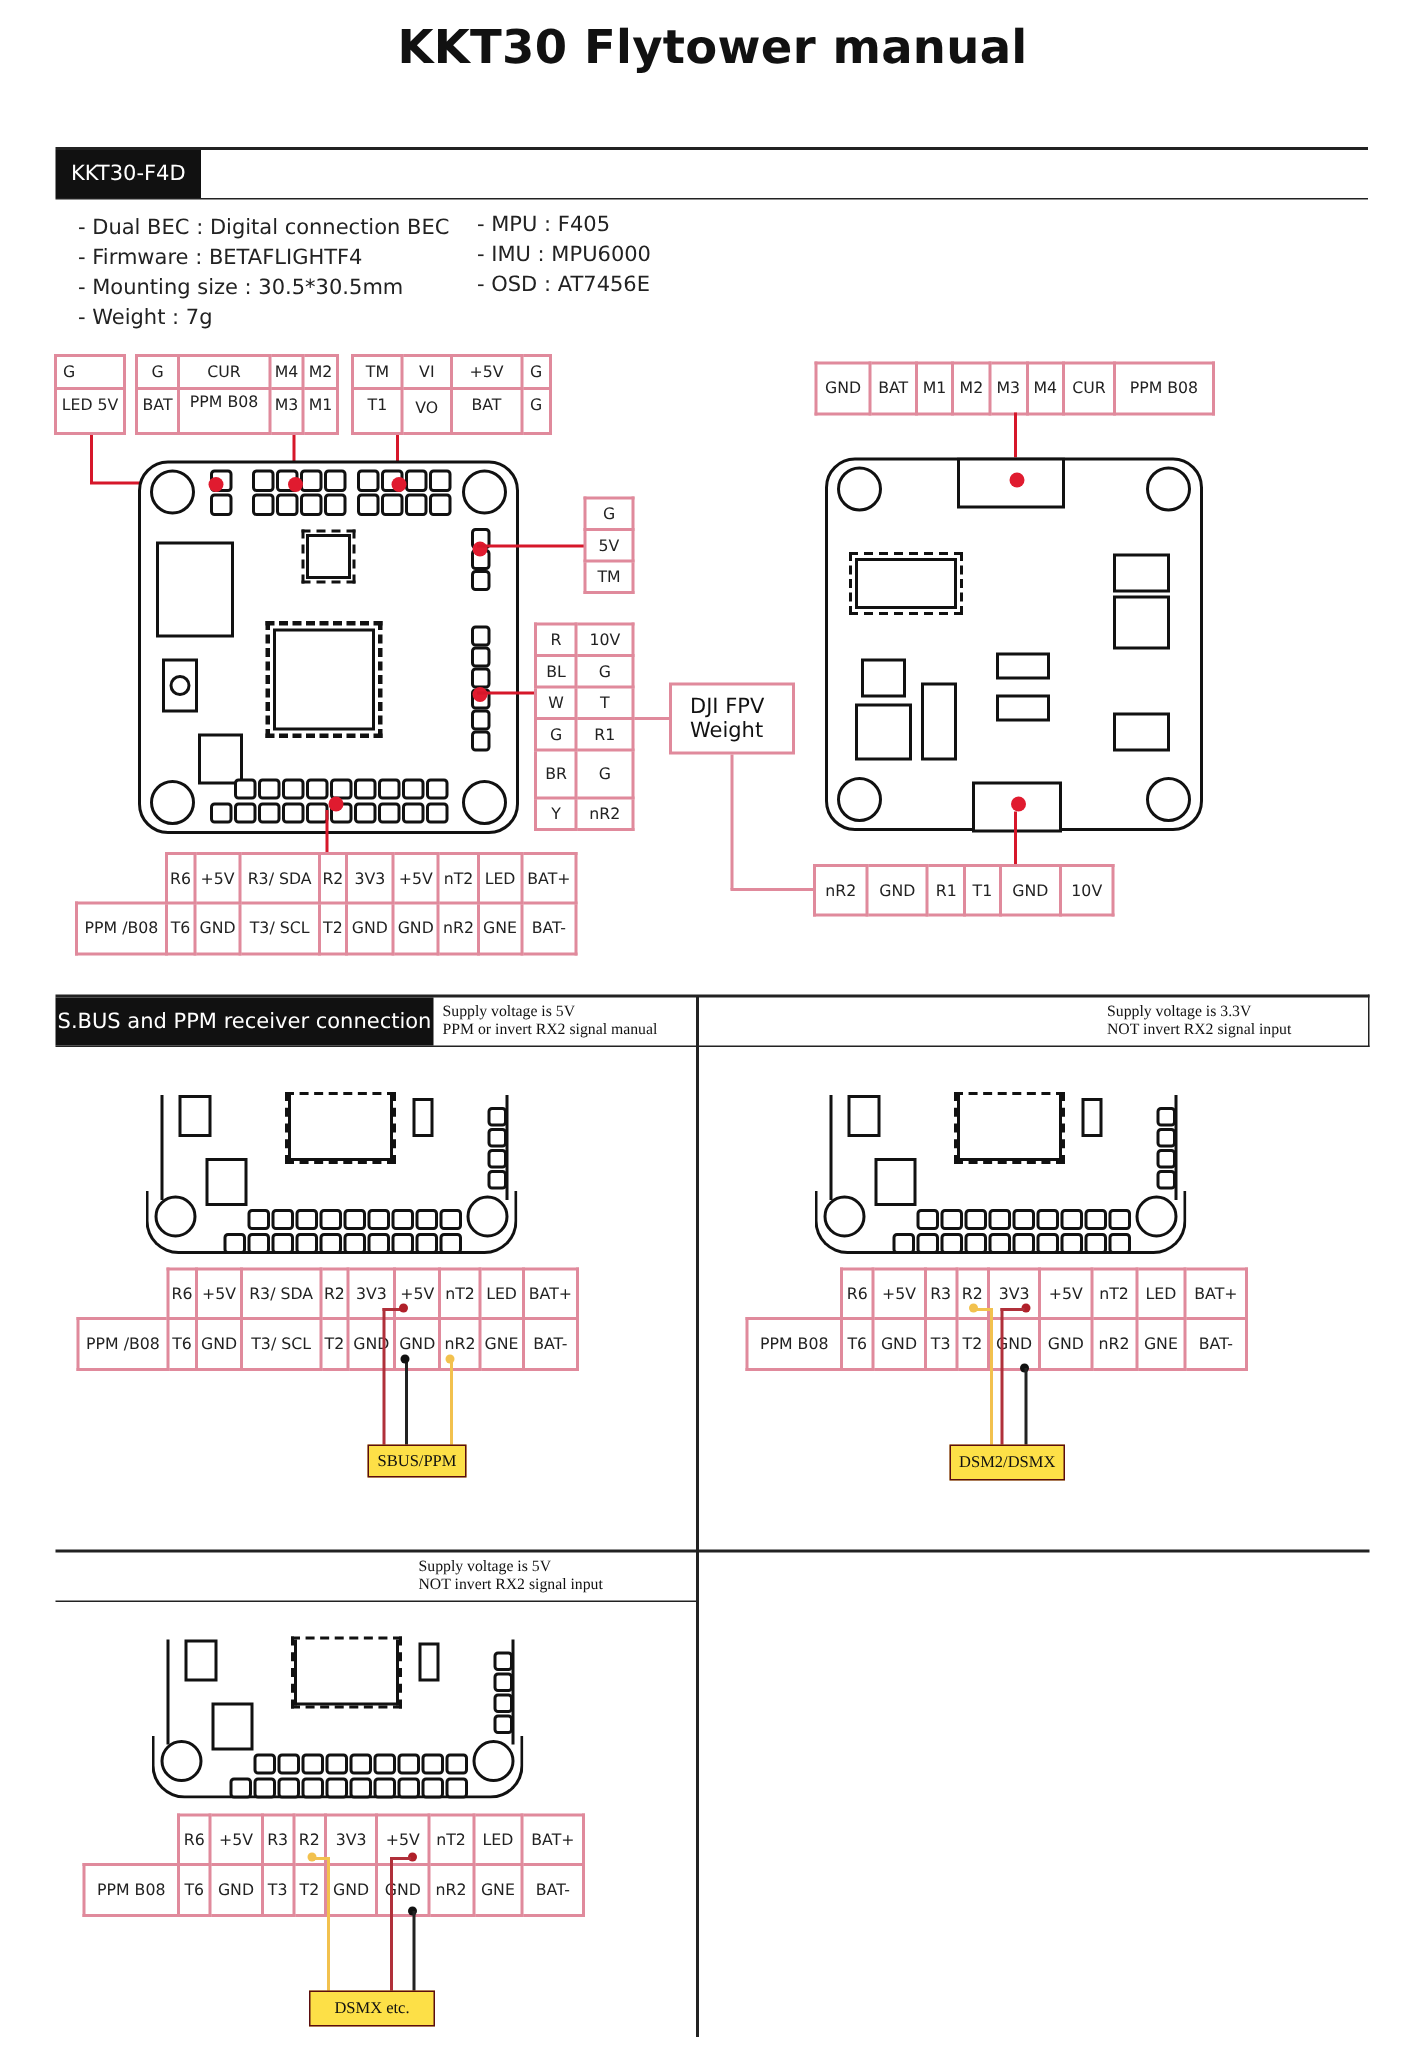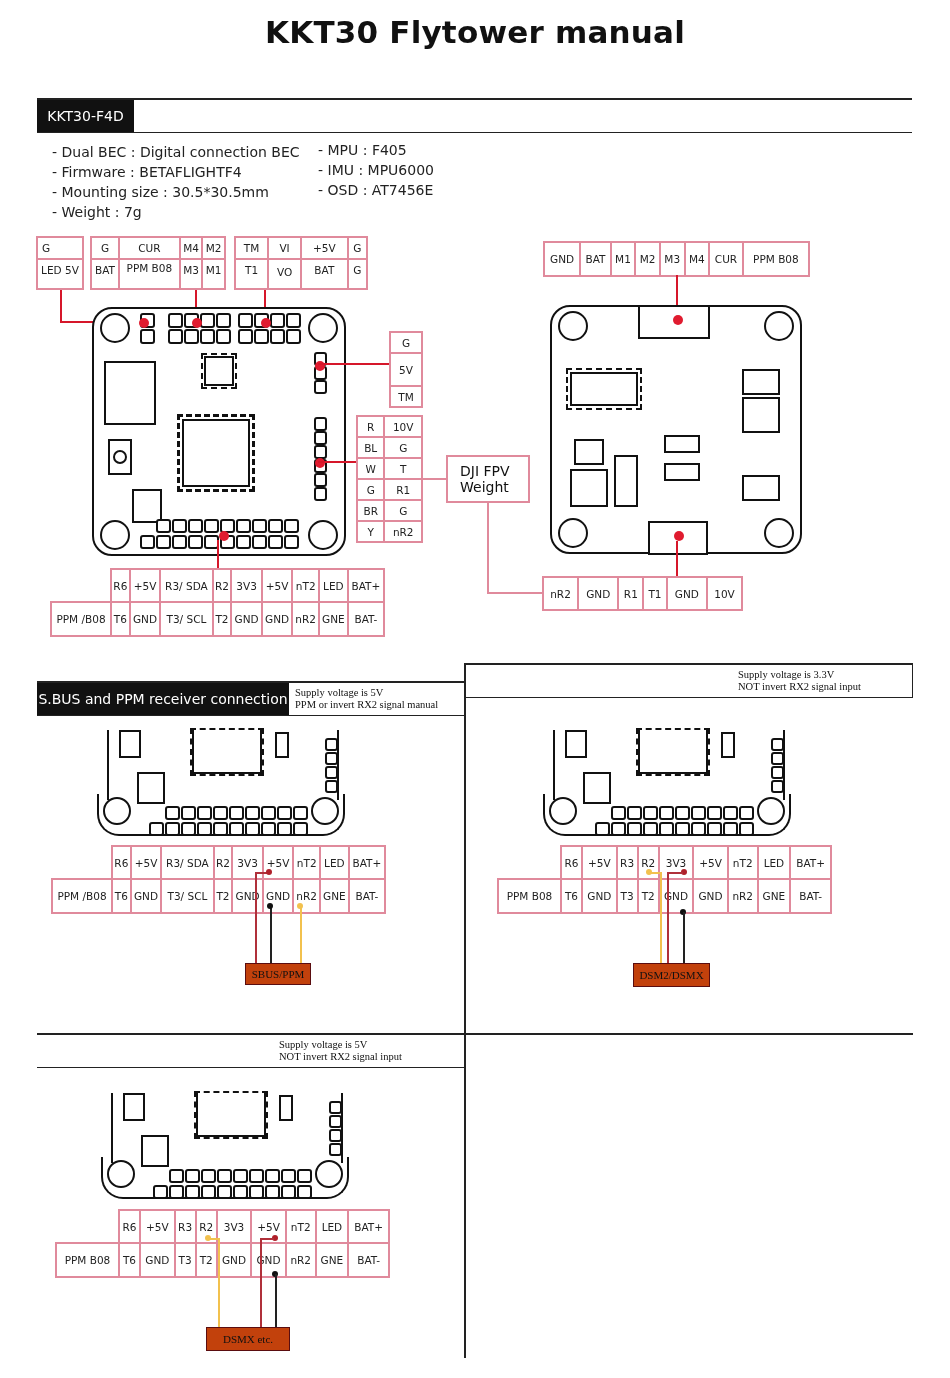--- a/index.html
+++ b/index.html
@@ -13,21 +13,21 @@
   table.pins{border-collapse:collapse;position:absolute;}
   table.pins td{border:2px solid #e08a9c;text-align:center;font-size:10.5px;line-height:12px;padding:0;color:#222;}
   table.pins td.empty{border:none;}
   .board{border:2.5px solid #111;border-radius:20px;background:#fff;}
   .hole{border:2px solid #111;border-radius:50%;background:#fff;}
   .pad{border:2px solid #111;border-radius:3px;background:#fff;}
   .chip{border:2px solid #111;background:#fff;}
   .dot{width:10px;height:10px;border-radius:50%;background:#e01b2f;}
   .rline{background:#d6172a;}
   .pline{background:#e08a9c;}
-  .rx{background:#c2410c;color:#111;border:1px solid #5a0d10;font-family:"Liberation Serif",serif;font-size:11px;display:flex;align-items:center;justify-content:center;}
+  .rx{background:#fde047;color:#111;border:1px solid #5a0d10;font-family:"Liberation Serif",serif;font-size:11px;display:flex;align-items:center;justify-content:center;}
   .vline{background:#222;}
 </style>
 </head>
 <body>
 
 <div class="abs title">KKT30 Flytower manual</div>
 
 <div class="abs secbar" style="left:37px;top:98px;width:875px;height:32px;">
   <div class="dark" style="width:97px;font-size:14px;">KKT30-F4D</div>
 </div>
@@ -168,21 +168,21 @@
 
 <div class="abs rline" style="left:318px;top:363px;width:72px;height:2px;"></div>
 <div class="abs rline" style="left:318px;top:461px;width:38px;height:2px;"></div>
 <div class="abs rline" style="left:217px;top:540px;width:2px;height:28px;"></div>
 
 <table class="pins" style="left:389px;top:331px;width:34px;">
   <tbody>
       <tr style="height:21px">
         <td>G</td>
       </tr>
-  <tr style="height:33px">
+  <tr style="height:21px">
         <td>5V</td>
       </tr>
   <tr style="height:21px">
         <td>TM</td>
       </tr>
 </tbody>
   </table>
 
 <table class="pins" style="left:356px;top:415px;width:67px;">
   <tbody>
@@ -195,21 +195,21 @@
         <td>G</td>
       </tr>
   <tr style="height:21px">
         <td>W</td>
         <td>T</td>
       </tr>
   <tr style="height:21px">
         <td>G</td>
         <td>R1</td>
       </tr>
-  <tr style="height:21px">
+  <tr style="height:32px">
         <td>BR</td>
         <td>G</td>
       </tr>
   <tr style="height:21px">
         <td>Y</td>
         <td>nR2</td>
       </tr>
 </tbody>
   </table>
 
@@ -296,21 +296,21 @@
         <td>T1</td>
         <td>GND</td>
         <td>10V</td>
   </tr>
 </tbody>
   </table>
 
 <div class="abs vline" style="left:464px;top:663px;width:2px;height:695px;"></div>
 <div class="abs vline" style="left:466px;top:1033px;width:447px;height:2px;"></div>
 
-<div class="abs secbar" style="left:37px;top:663px;width:427px;height:32px;border-right:none;margin-top:18px;">
+<div class="abs secbar" style="left:37px;top:663px;width:427px;height:32px;border-right:none;">
   <div class="dark" style="width:252px;font-size:14px;">S.BUS and PPM receiver connection</div>
   <div class="note" style="left:252px;">
     <div>Supply voltage is 5V</div>
     <div>PPM or invert RX2 signal manual</div>
   </div>
 </div>
 
 <div class="abs secbar" style="left:466px;top:663px;width:446px;height:32px;border-right:1.5px solid #222;">
   <div class="note" style="left:266px;">
     <div>Supply voltage is 3.3V</div>

